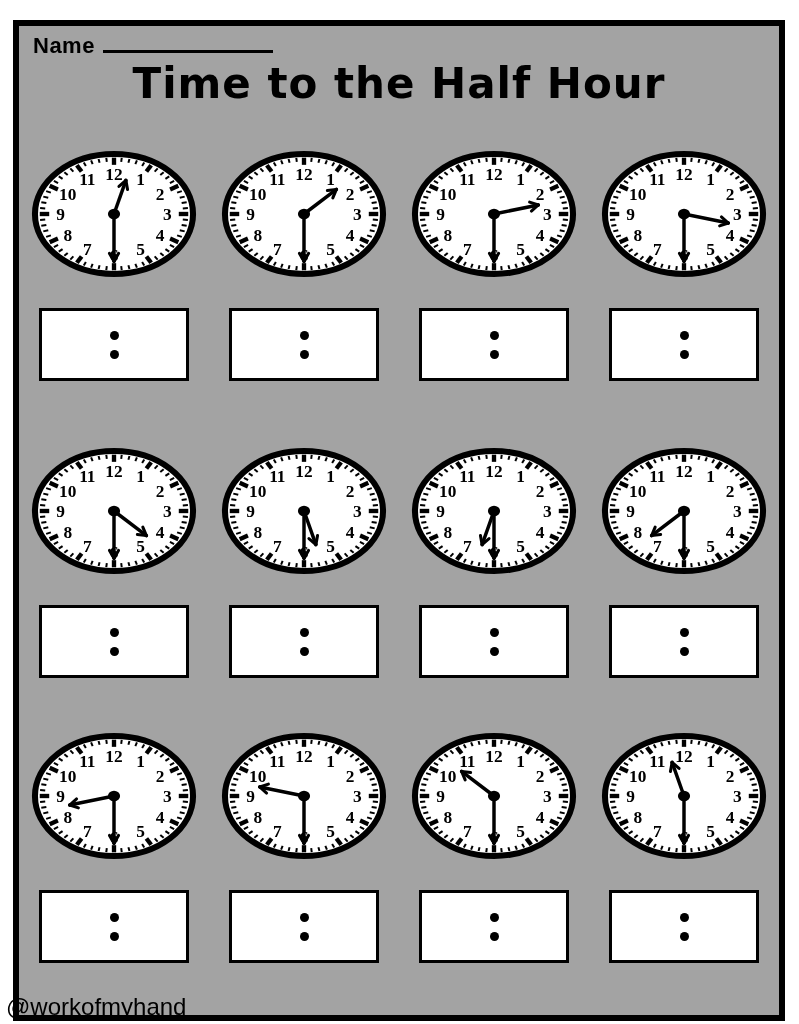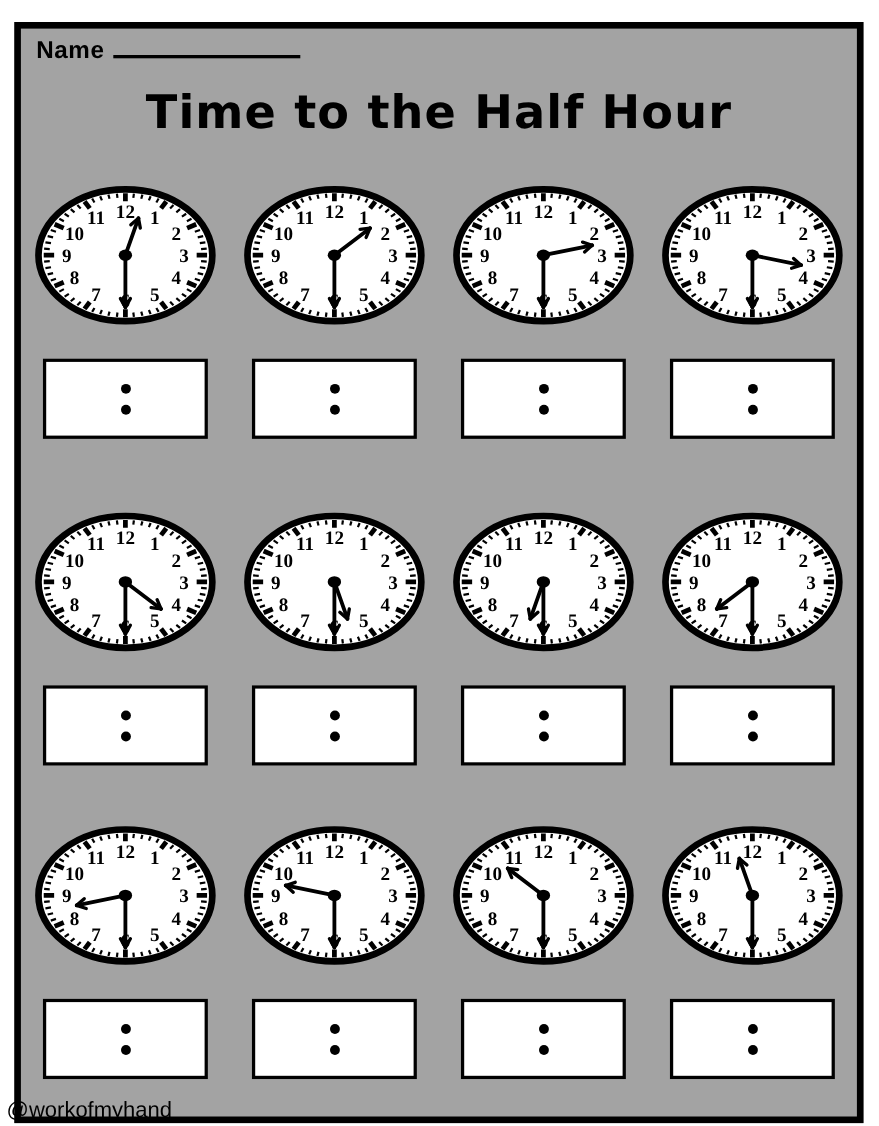--- a/index.html
+++ b/index.html
@@ -32,21 +32,21 @@
     margin-left: 8px;
     border-bottom: 3px solid #000;
   }
 
   .title {
     text-align: center;
     font-family: "DejaVu Sans", sans-serif;
     font-weight: bold;
     font-size: 42px;
     letter-spacing: 1px;
-    margin-top: 18px;
+    margin-top: 0;
   }
 
   .row { display: grid; grid-template-columns: repeat(4, 1fr); }
   .row.clocks.r1 { margin-top: 40px; }
   .row.boxes     { margin-top: 28px; }
   .row.clocks.r2 { margin-top: 64px; }
   .row.clocks.r3 { margin-top: 52px; }
 
   .cell { display: flex; justify-content: center; align-items: center; }
   svg.clock { width: 174px; height: 132px; display: block; }
@@ -64,21 +64,21 @@
     justify-self: center;
     display: flex; flex-direction: column;
     align-items: center; justify-content: center;
     gap: 10px;
   }
   .dot { width: 9px; height: 9px; border-radius: 50%; background: #000; }
 
   .credit {
     position: absolute;
     left: 6px; bottom: 3px;
-    font-size: 20px;
+    font-size: 24px;
     z-index: 2;
   }
 </style>
 </head>
 <body>
 
 <div class="frame">
 
   <div class="name-row">
     <span>Name</span><span class="name-line"></span>

